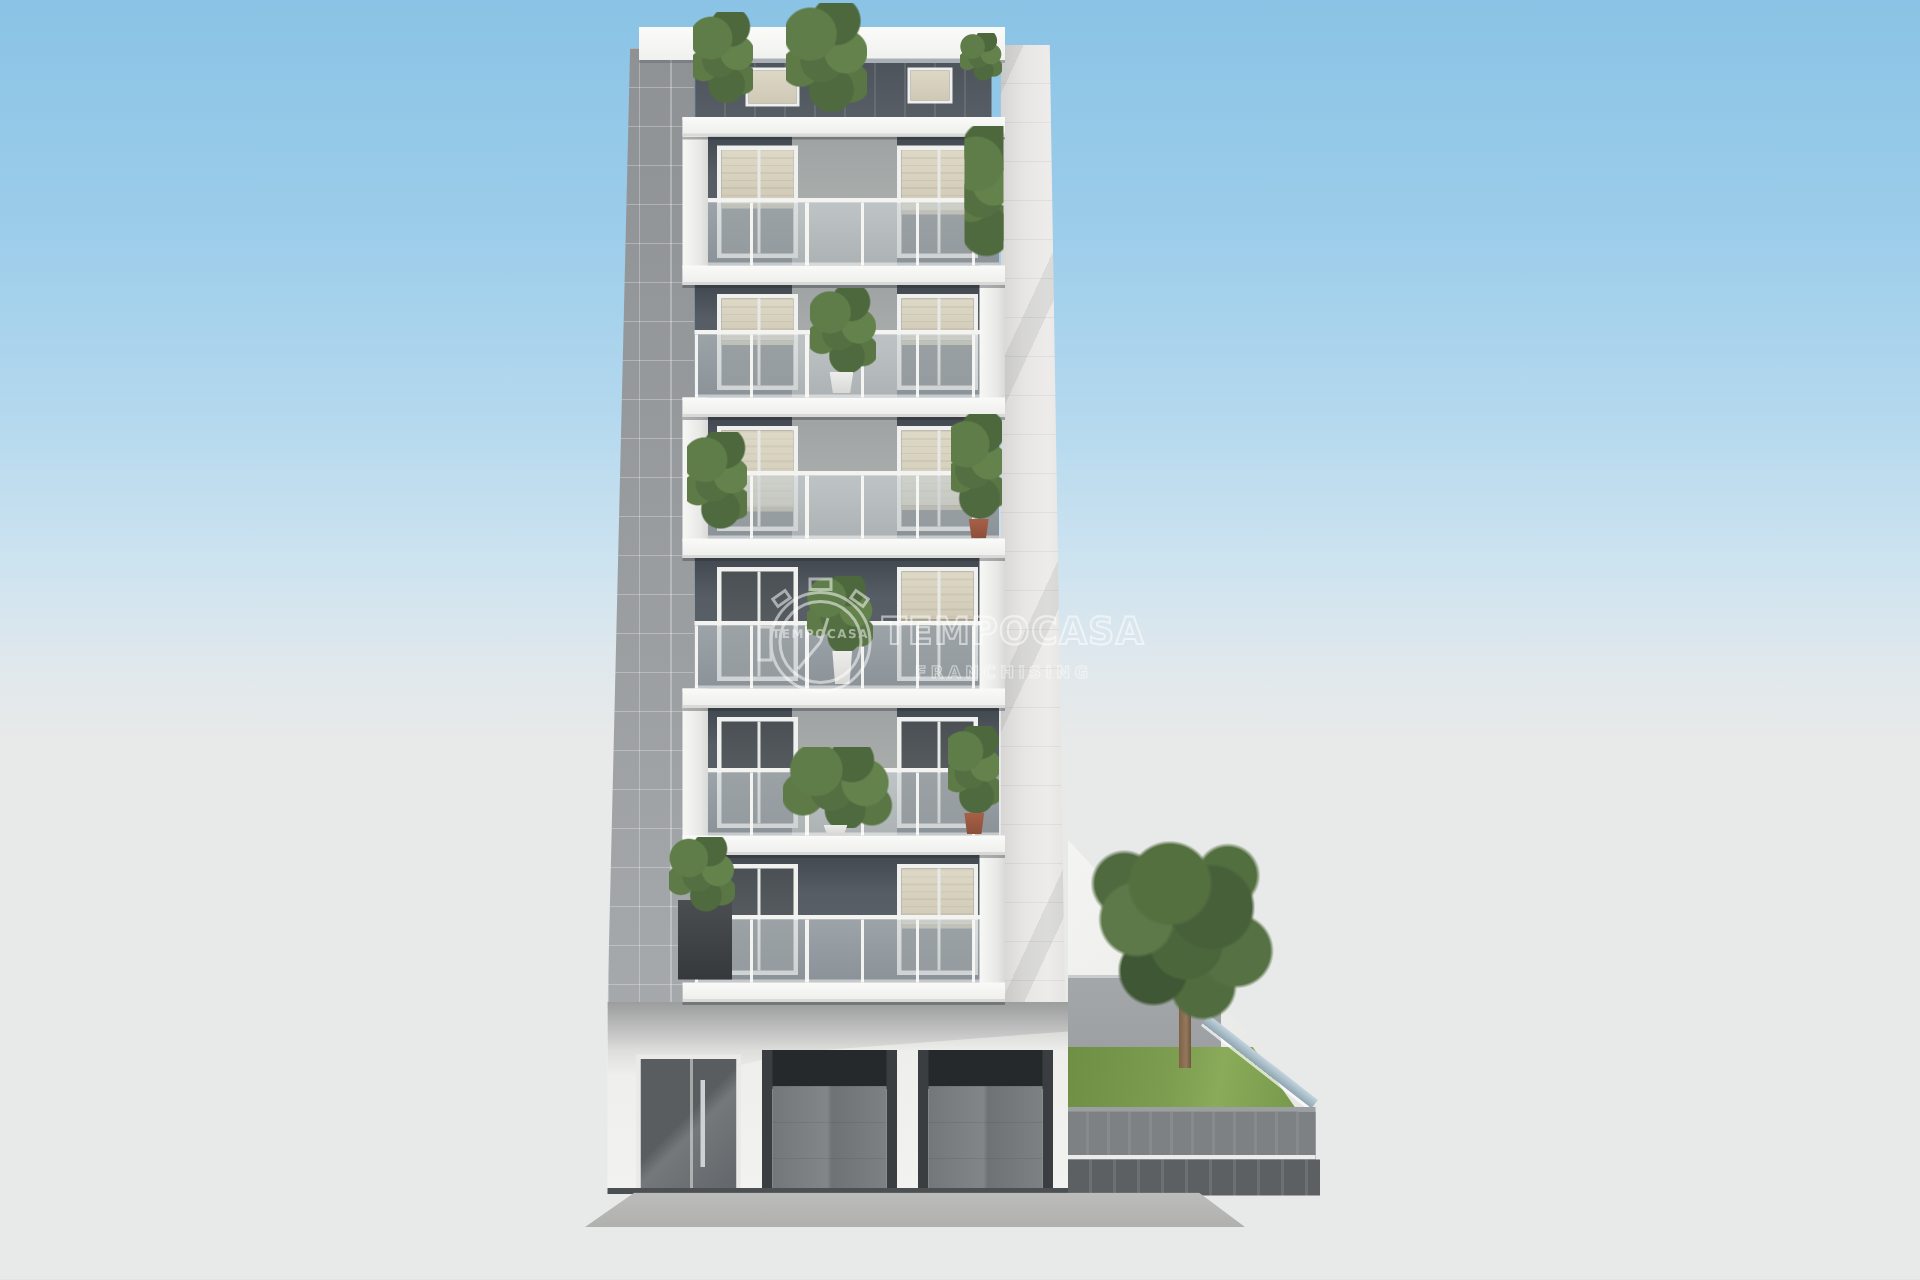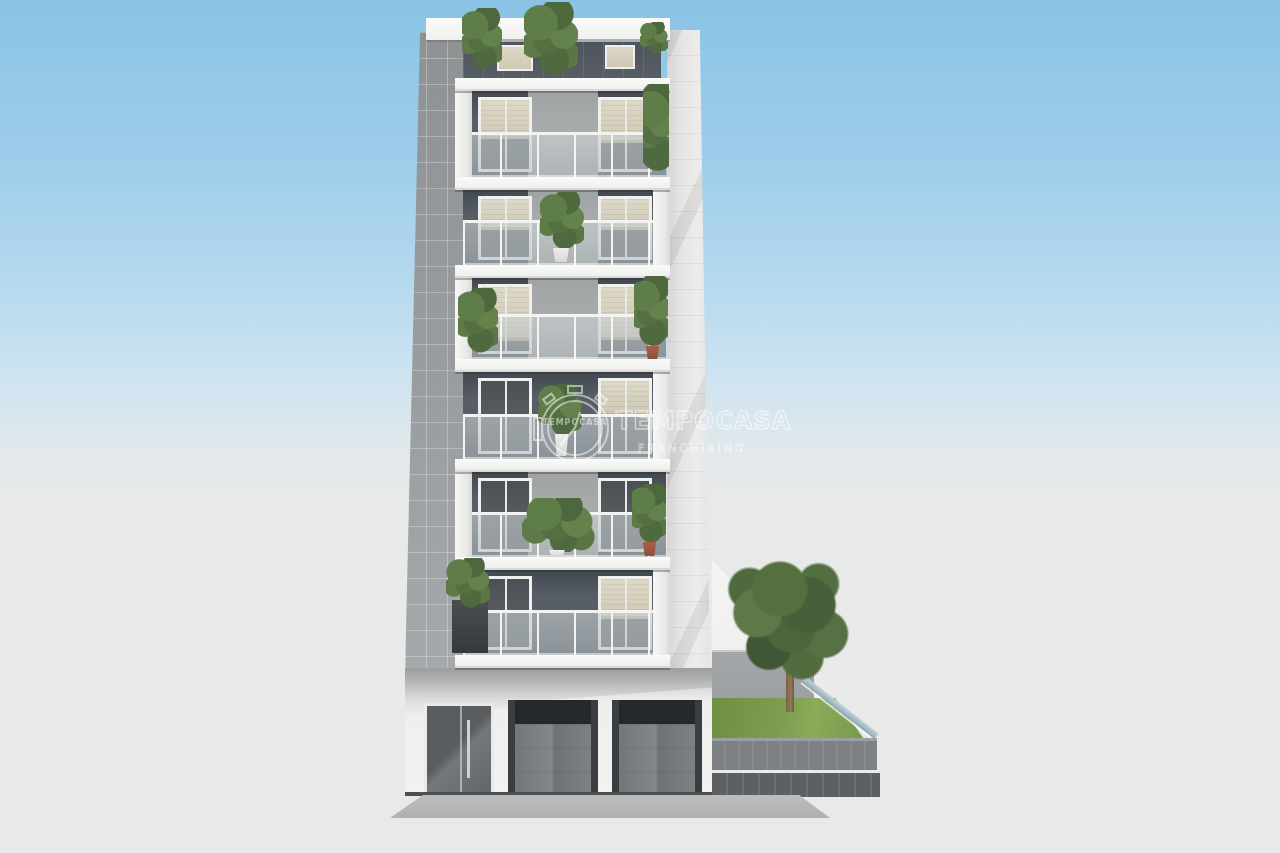--- a/index.html
+++ b/index.html
@@ -121,26 +121,26 @@
       radial-gradient(circle at 62% 34%,#47603a 0 22%,transparent 24%),
       radial-gradient(circle at 26% 40%,#5d7849 0 18%,transparent 20%),
       radial-gradient(circle at 50% 52%,#4c663c 0 24%,transparent 26%),
       radial-gradient(circle at 74% 56%,#567244 0 18%,transparent 20%),
       radial-gradient(circle at 34% 66%,#3f5734 0 17%,transparent 19%),
       radial-gradient(circle at 58% 74%,#516d40 0 16%,transparent 18%),
       radial-gradient(circle at 20% 22%,#4e6a3e 0 13%,transparent 15%),
       radial-gradient(circle at 70% 18%,#52703f 0 13%,transparent 15%);}
 
   
-  #watermark{left:520px;top:382px;width:260px;height:90px;z-index:20;opacity:.55;pointer-events:none;}
+  #watermark{left:492px;top:382px;width:260px;height:90px;z-index:20;opacity:.55;pointer-events:none;}
   #wm-clock{position:absolute;left:0;top:0;}
   #wm-brand{position:absolute;left:96px;top:24px;width:160px;
     font-size:25px;font-weight:800;letter-spacing:1px;color:transparent;
     -webkit-text-stroke:1.4px rgba(255,255,255,.95);transform:scaleX(.96);transform-origin:left;}
-  #wm-sub{position:absolute;left:118px;top:60px;font-size:11px;font-weight:400;letter-spacing:3px;
+  #wm-sub{position:absolute;left:118px;top:60px;font-size:11px;font-weight:700;letter-spacing:3px;
     color:transparent;-webkit-text-stroke:.8px rgba(255,255,255,.85);}
   #wm-clock-text{position:absolute;left:16px;top:36px;width:78px;text-align:center;
     font-size:8px;font-weight:700;letter-spacing:1px;color:rgba(255,255,255,.9);}
 </style>
 </head>
 <body>
 
 <div id="scene">
 
   <div class="abs" id="pier-left"></div>

